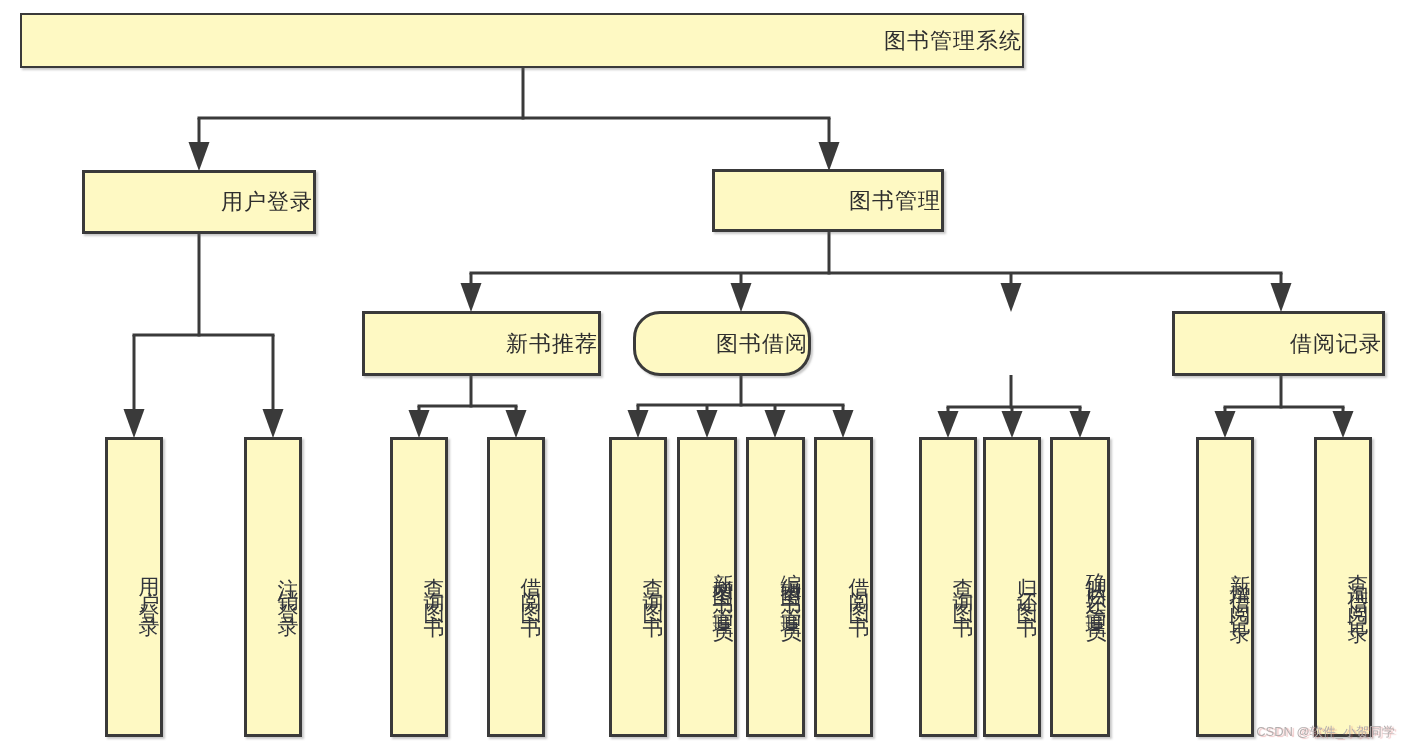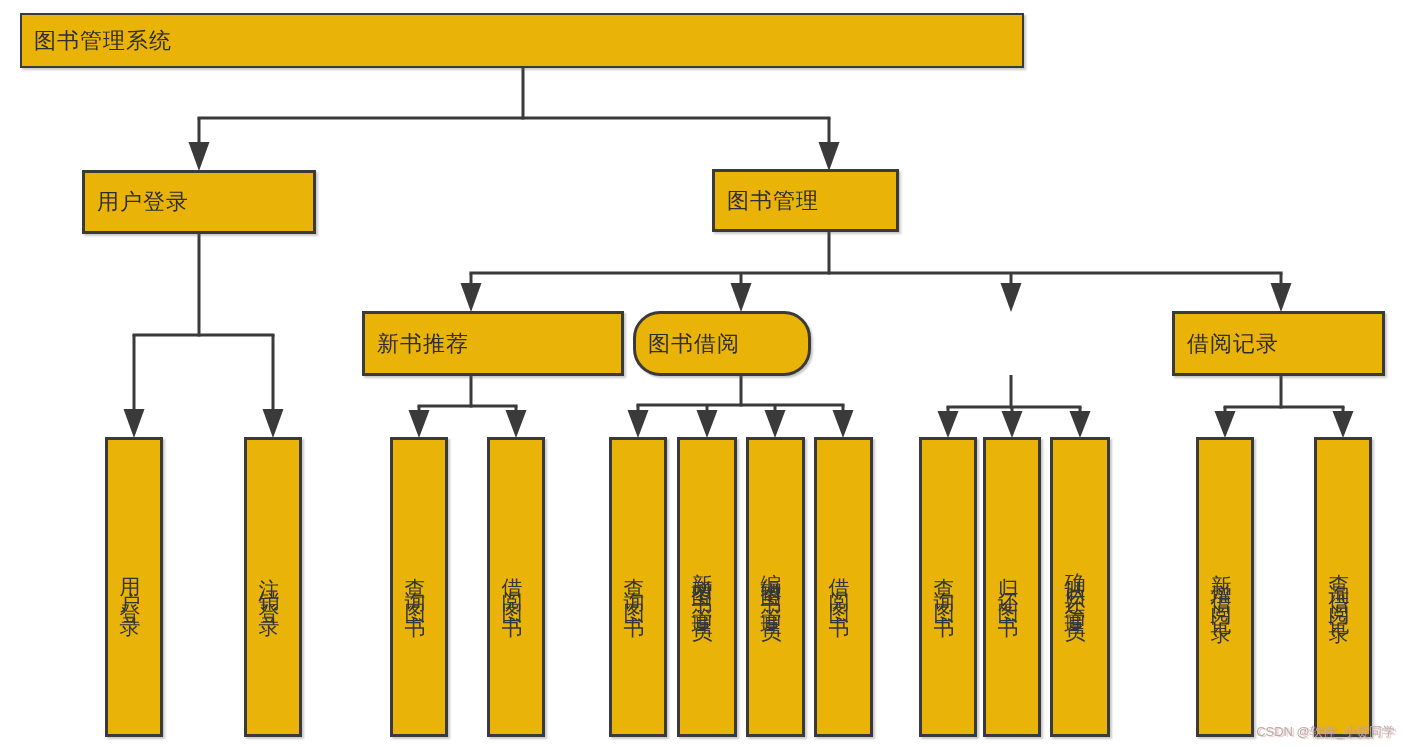--- a/index.html
+++ b/index.html
@@ -18,27 +18,26 @@
   #wires {
     position: absolute;
     left: 0; top: 0;
     width: 1405px; height: 747px;
     pointer-events: none;
   }
   .node {
     position: absolute;
     box-sizing: border-box;
     border: 3px solid #3a3a3a;
-    background: #eab308;
+    background: #fef9c3;
     display: flex;
     align-items: center;
-    justify-content: flex-start;
+    justify-content: flex-end;
     color: #2e2e2e;
     box-shadow: 2px 2px 2px rgba(100,100,100,0.35);
-    padding-left: 12px;
   }
   .hnode {
     font-size: 22px;
     letter-spacing: 1px;
     white-space: nowrap;
   }
   .root {
     border-width: 2px;
   }
   .vnode {
@@ -136,25 +135,25 @@
     </g>
   </svg>
 
   <div class="node hnode root" style="left:20px; top:13px; width:1004px; height:55px;">
     <span>图书管理系统</span>
   </div>
 
   <div class="node hnode" style="left:82px; top:170px; width:234px; height:64px;">
     <span>用户登录</span>
   </div>
-  <div class="node hnode" style="left:712px; top:169px; width:187px; height:63px;">
+  <div class="node hnode" style="left:712px; top:169px; width:232px; height:63px;">
     <span>图书管理</span>
   </div>
 
-  <div class="node hnode" style="left:362px; top:311px; width:262px; height:65px;">
+  <div class="node hnode" style="left:362px; top:311px; width:239px; height:65px;">
     <span>新书推荐</span>
   </div>
   <div class="node hnode" style="left:633px; top:311px; width:178px; height:65px;border-radius:27px;">
     <span>图书借阅</span>
   </div>
   <div class="node hnode" style="left:1172px; top:311px; width:213px; height:65px;">
     <span>借阅记录</span>
   </div>
 
   <div class="node vnode" style="left:105px; top:437px; width:58px; height:300px;">

